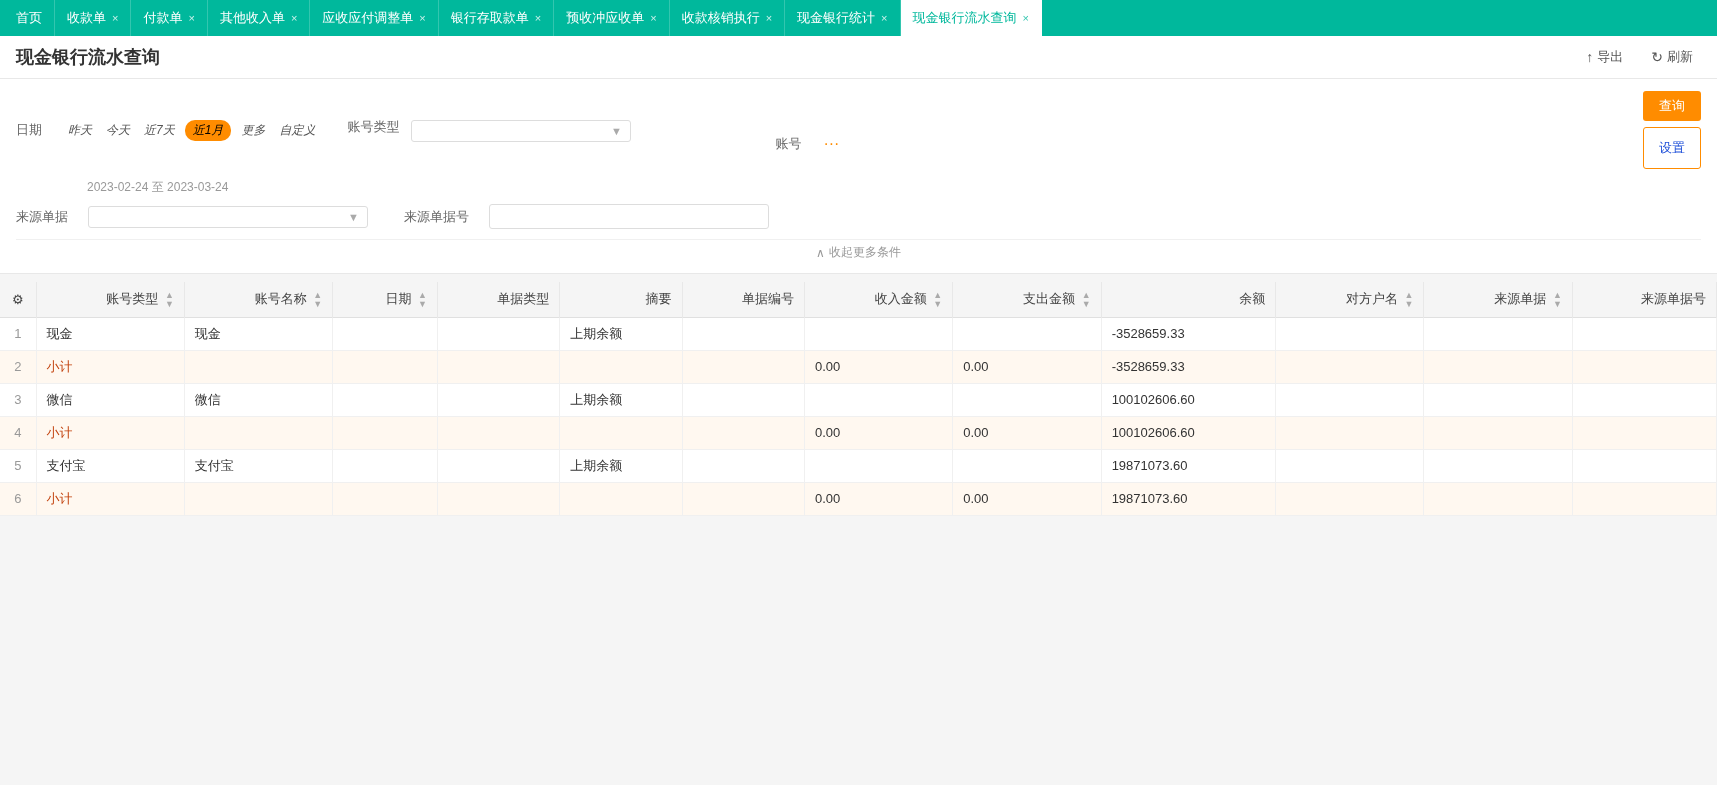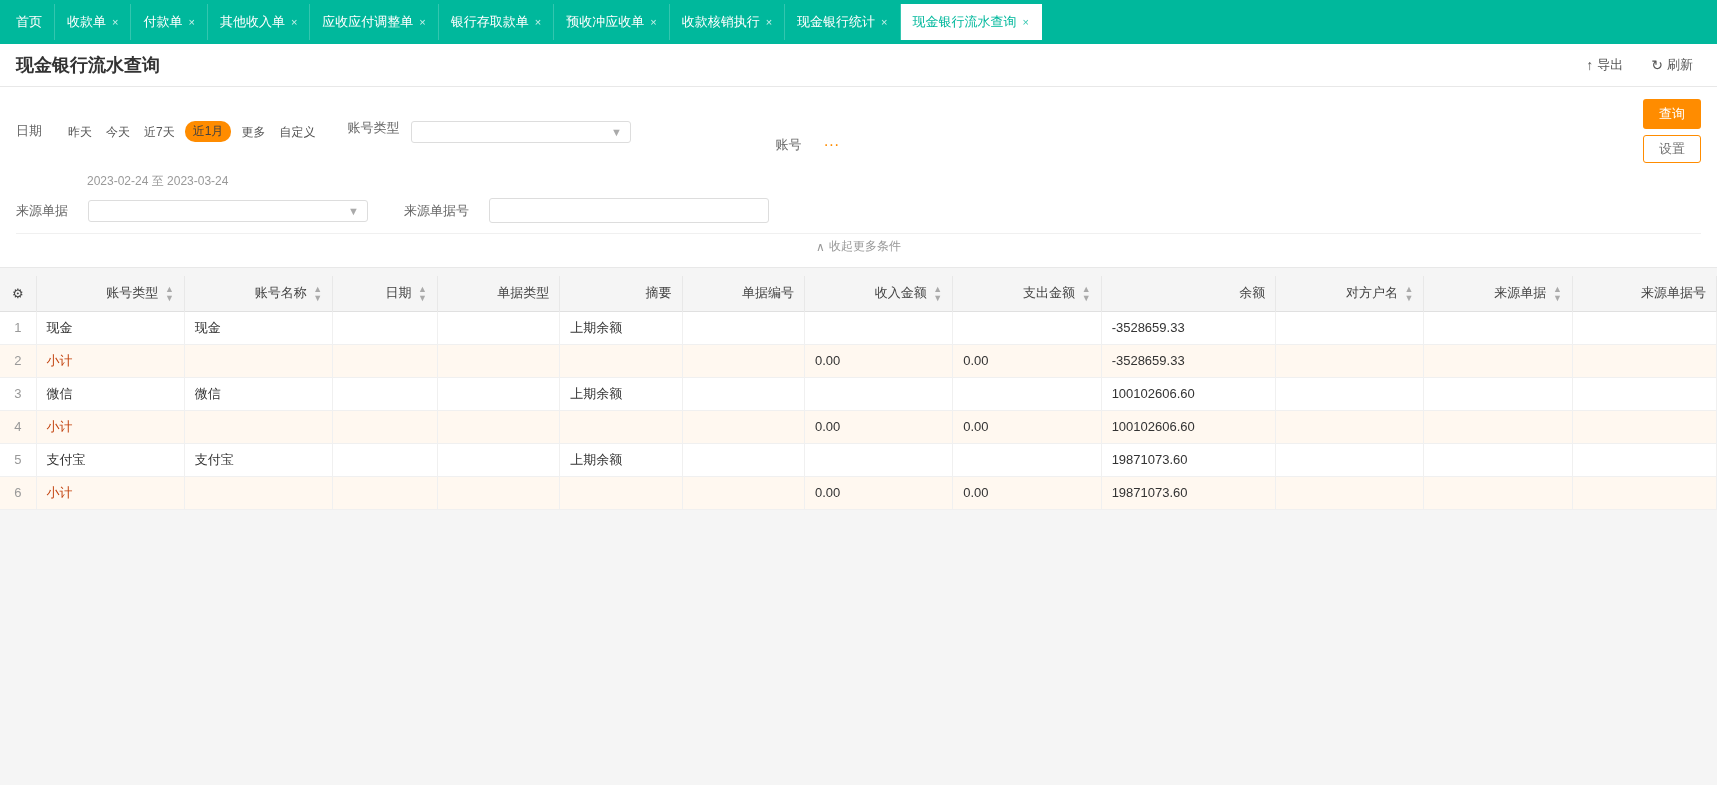--- a/index.html
+++ b/index.html
@@ -3,21 +3,21 @@
   <meta charset="utf-8">
   <style>
     * { box-sizing: border-box; margin: 0; padding: 0; font-family: 'Microsoft YaHei', Arial, sans-serif; }
     body { background: #f5f5f5; font-size: 13px; color: #333; }
 
     
     .top-nav {
       display: flex;
       align-items: center;
       background: #00b89c;
-      height: 44px;
+      height: 36px;
       padding: 0 4px;
       overflow: hidden;
     }
     .top-nav .nav-item {
       display: flex;
       align-items: center;
       padding: 0 12px;
       height: 36px;
       color: #fff;
       font-size: 13px;
@@ -84,33 +84,34 @@
       gap: 12px;
     }
     .filter-label {
       color: #666;
       font-size: 13px;
       white-space: nowrap;
       min-width: 36px;
     }
     .date-shortcuts {
       display: flex;
-      align-items: flex-end;
+      align-items: center;
       gap: 6px;
+      font-style: italic;
     }
     .date-shortcut {
       font-size: 12px;
       color: #555;
       cursor: pointer;
       padding: 1px 4px;
       border-radius: 2px;
     }
     .date-shortcut.active {
       background: #ff8c00;
-      color: #404040;
+      color: #000000;
       border-radius: 10px;
       padding: 2px 8px;
     }
     .filter-select {
       display: flex;
       align-items: center;
       border: 1px solid #ddd;
       border-radius: 3px;
       padding: 4px 8px;
       min-width: 160px;
@@ -137,24 +138,24 @@
       background: #ff8c00;
       color: #fff;
       border: none;
       border-radius: 3px;
       padding: 6px 16px;
       cursor: pointer;
       font-size: 13px;
     }
     .settings-btn {
       background: #fff;
-      color: #737373;
+      color: #1d4ed8;
       border: 1px solid #ff8c00;
       border-radius: 3px;
-      padding: 4px 14px;
+      padding: 11px 14px;
       cursor: pointer;
       font-size: 13px;
     }
     .btn-col {
       display: flex;
       flex-direction: column;
       gap: 6px;
       margin-left: auto;
     }
     .collapse-bar {

